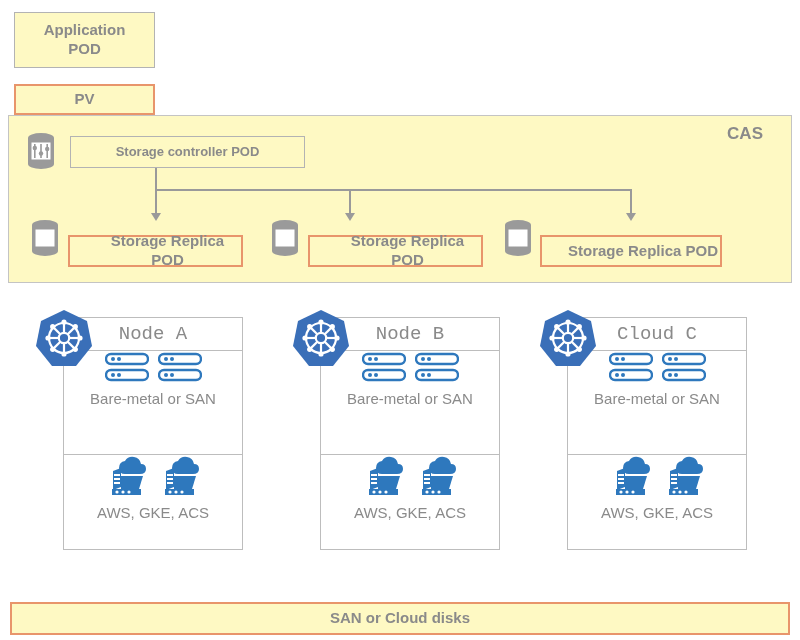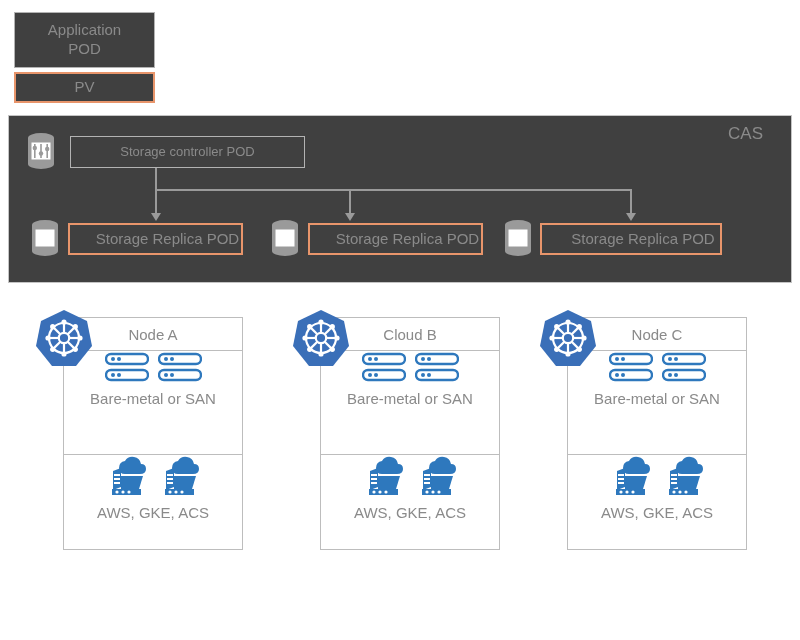--- a/index.html
+++ b/index.html
@@ -5,23 +5,23 @@
   html,body{margin:0;padding:0;}
   body{
     width:800px;height:640px;
     background:#ffffff;
     font-family:"Liberation Sans", sans-serif;
     color:#7f7f7f;
     overflow:hidden;
   }
   #canvas{position:relative;width:800px;height:640px;}
 
-  .box{position:absolute;box-sizing:border-box;background:#404040;}
+  .box{position:absolute;box-sizing:border-box;background:#fef9c3;font-weight:bold;}
   .gray-box{border:1.5px solid #b3b3b3;}
-  .orange-box{border:2px solid #e8956b;}
+  .orange-box{border:2px solid #e8956b;margin-top:12px;}
   .label{
     display:flex;align-items:center;justify-content:center;
     text-align:center;line-height:1.25;
     color:#8a8a8a;
     white-space:pre-line;
   }
 
   
   #app-pod{left:14px;top:12px;width:141px;height:56px;font-size:15px;}
   #pv-box{left:14px;top:72px;width:141px;height:31px;font-size:15px;}
@@ -52,21 +52,21 @@
   }
 
   
   .node{position:absolute;width:180px;height:233px;border:1.5px solid #bdbdbd;
         box-sizing:border-box;background:#fff;}
   #node-a{left:63px;top:317px;}
   #node-b{left:320px;top:317px;}
   #node-c{left:567px;top:317px;}
 
   .node-header{height:32px;display:flex;align-items:center;justify-content:center;
-               border-bottom:1.5px solid #bdbdbd;font-size:15px;color:#8a8a8a;}
+               border-bottom:1.5px solid #bdbdbd;font-size:19px;color:#8a8a8a;font-family:Liberation Mono, monospace;}
   .node-sec{display:flex;flex-direction:column;align-items:center;justify-content:flex-start;}
   .node-sec-top{height:103px;border-bottom:1.5px solid #bdbdbd;}
   .node-sec-bot{height:94px;}
   .node-sec .icons{display:flex;gap:9px;align-items:flex-end;justify-content:center;}
   .node-sec .cap{font-size:15px;color:#8a8a8a;margin-top:7px;}
 
   
   .k8s{position:absolute;width:62px;height:62px;}
   #k8s-a{left:33px;top:308px;}
   #k8s-b{left:290px;top:308px;}
@@ -189,21 +189,21 @@
           <rect x="9" y="19" width="6" height="2" fill="#fff"></rect>
             <rect x="9" y="23" width="6" height="2" fill="#fff"></rect>
             <rect x="9" y="27" width="6" height="2" fill="#fff"></rect>
         </svg>
       </div>
       <div class="cap">AWS, GKE, ACS</div>
     </div>
   </div>
 
   <div class="node" id="node-b">
-    <div class="node-header">Cloud B</div>
+    <div class="node-header">Node B</div>
     <div class="node-sec node-sec-top">
       <div class="icons">
         <svg width="44" height="32" viewBox="0 0 44 32">
           <rect x="1" y="3" width="42" height="10" rx="5" fill="none" stroke="#2e78bd" stroke-width="2.4"></rect>
           <rect x="1" y="19" width="42" height="10" rx="5" fill="none" stroke="#2e78bd" stroke-width="2.4"></rect>
           <circle cx="8" cy="8" r="2" fill="#2e78bd"></circle>
             <circle cx="14" cy="8" r="2" fill="#2e78bd"></circle>
           <circle cx="8" cy="24" r="2" fill="#2e78bd"></circle>
             <circle cx="14" cy="24" r="2" fill="#2e78bd"></circle>
         </svg>
@@ -243,21 +243,21 @@
           <rect x="9" y="19" width="6" height="2" fill="#fff"></rect>
             <rect x="9" y="23" width="6" height="2" fill="#fff"></rect>
             <rect x="9" y="27" width="6" height="2" fill="#fff"></rect>
         </svg>
       </div>
       <div class="cap">AWS, GKE, ACS</div>
     </div>
   </div>
 
   <div class="node" id="node-c">
-    <div class="node-header">Node C</div>
+    <div class="node-header">Cloud C</div>
     <div class="node-sec node-sec-top">
       <div class="icons">
         <svg width="44" height="32" viewBox="0 0 44 32">
           <rect x="1" y="3" width="42" height="10" rx="5" fill="none" stroke="#2e78bd" stroke-width="2.4"></rect>
           <rect x="1" y="19" width="42" height="10" rx="5" fill="none" stroke="#2e78bd" stroke-width="2.4"></rect>
           <circle cx="8" cy="8" r="2" fill="#2e78bd"></circle>
             <circle cx="14" cy="8" r="2" fill="#2e78bd"></circle>
           <circle cx="8" cy="24" r="2" fill="#2e78bd"></circle>
             <circle cx="14" cy="24" r="2" fill="#2e78bd"></circle>
         </svg>
@@ -374,14 +374,15 @@
         <circle cx="31" cy="46" r="2.6"></circle>
       <circle cx="15" cy="30" r="2.6"></circle>
         <circle cx="47" cy="30" r="2.6"></circle>
       <circle cx="19.7" cy="18.7" r="2.6"></circle>
         <circle cx="42.3" cy="41.3" r="2.6"></circle>
       <circle cx="42.3" cy="18.7" r="2.6"></circle>
         <circle cx="19.7" cy="41.3" r="2.6"></circle>
     </g>
   </svg>
 
+  <div class="box orange-box label" id="bottom-bar">SAN or Cloud disks</div>
 
 </div>
 
 </body></html>

